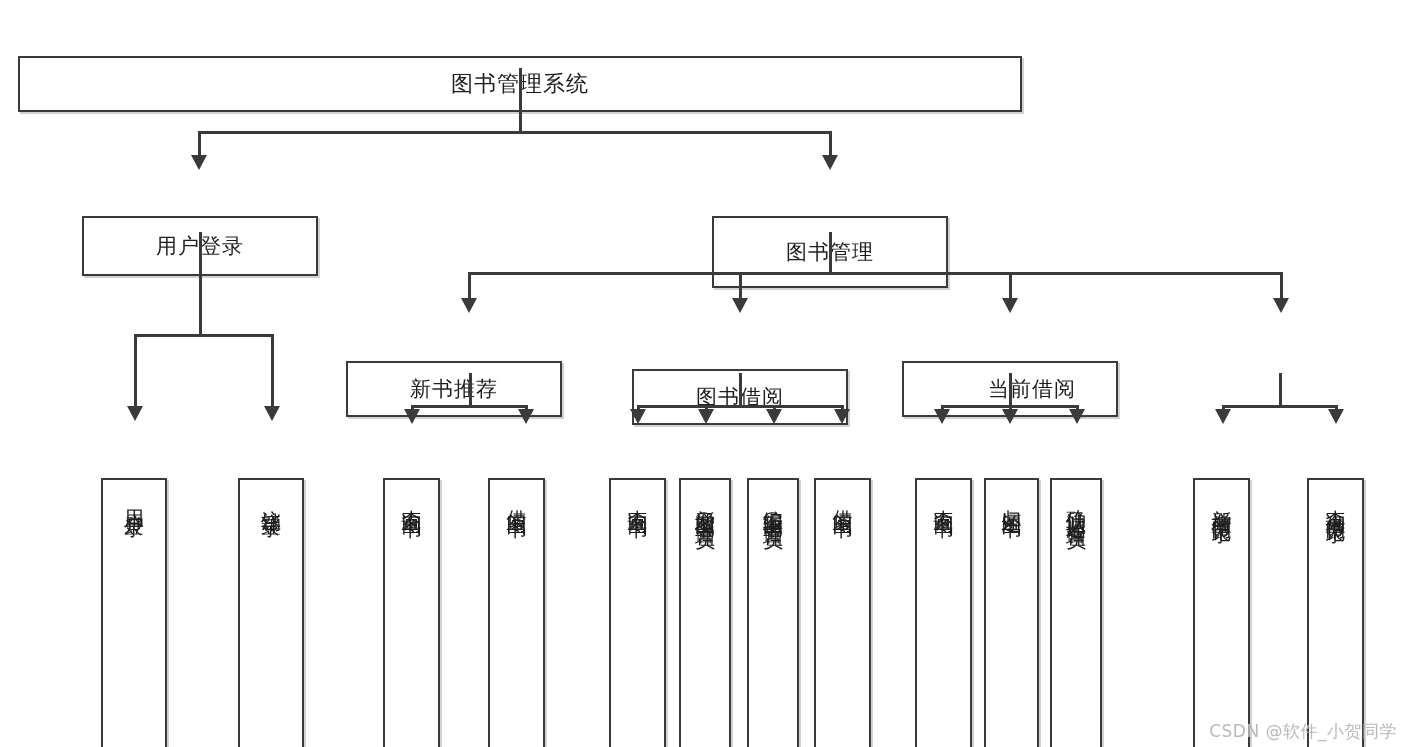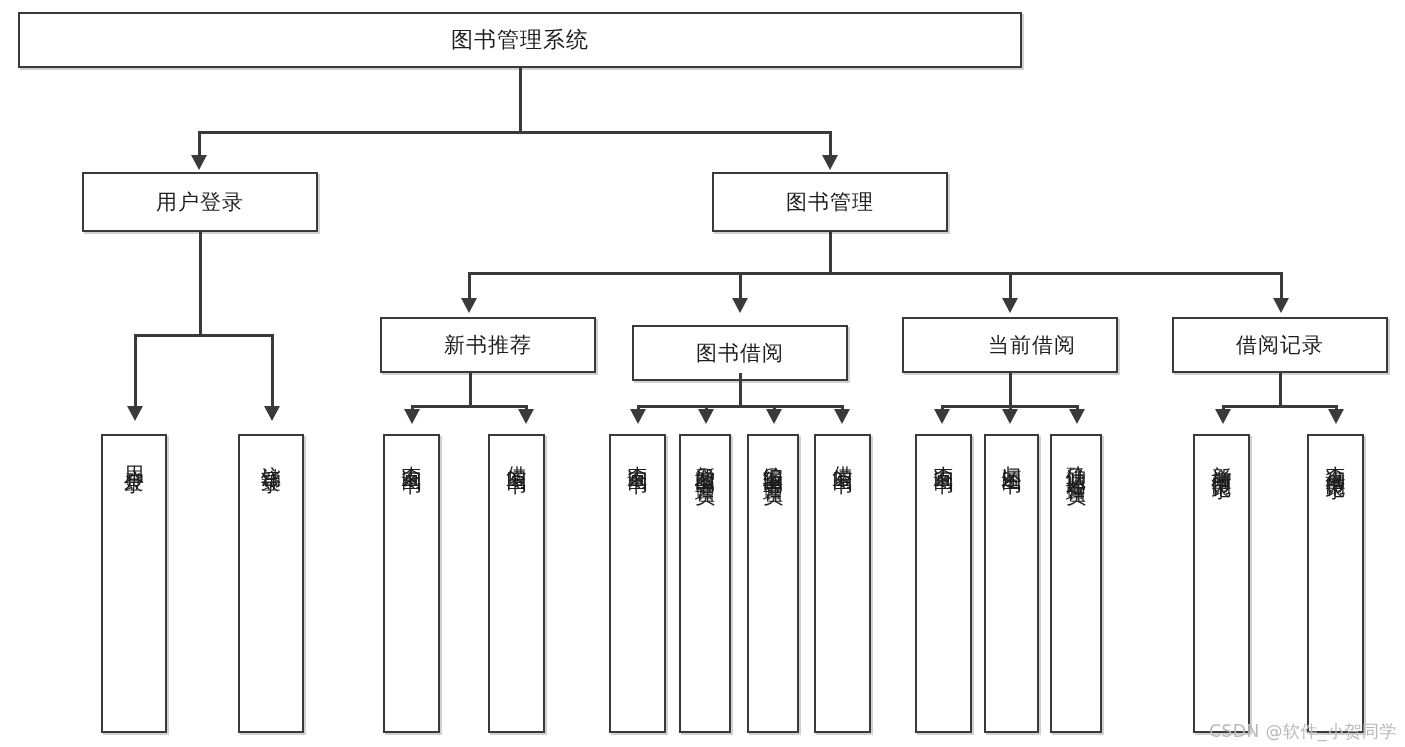--- a/index.html
+++ b/index.html
@@ -19,20 +19,21 @@
   .node{
     position:absolute;
     box-sizing:border-box;
     background:#ffffff;
     border:2.5px solid #3a3a3a;
     box-shadow:2px 2px 0 rgba(0,0,0,0.18);
     display:flex;
     align-items:center;
     justify-content:center;
     text-align:center;
+    margin-top:44px;
   }
   .node .label{
     font-size:21px;
     line-height:1.25;
     color:#1d1d1d;
     letter-spacing:1px;
     white-space:nowrap;
   }
   .node.root .label{font-size:22px;}
   
@@ -88,21 +89,21 @@
   <div class="conn vline" style="left:198px;top:131px;height:26px;"></div>
   <div class="arrow" style="left:191px;top:155px;"></div>
 
   <div class="conn vline" style="left:829px;top:131px;height:26px;"></div>
   <div class="arrow" style="left:822px;top:155px;"></div>
 
   <div class="node" style="left:82px;top:172px;width:236px;height:60px;">
     <span class="label">用户登录</span>
   </div>
 
-  <div class="node" style="left:712px;top:172px;width:236px;height:60px;">
+  <div class="node" style="left:712px;top:172px;width:236px;height:72px;">
     <span class="label">图书管理</span>
   </div>
 
   <div class="conn vline" style="left:199px;top:232px;height:103px;"></div>
   <div class="conn hline" style="left:134px;top:334px;width:139px;"></div>
   <div class="conn vline" style="left:134px;top:334px;height:74px;"></div>
   <div class="arrow" style="left:127px;top:406px;"></div>
   <div class="conn vline" style="left:271px;top:334px;height:74px;"></div>
   <div class="arrow" style="left:264px;top:406px;"></div>
 
@@ -110,31 +111,28 @@
   <div class="conn hline" style="left:468px;top:272px;width:814px;"></div>
   <div class="conn vline" style="left:468px;top:272px;height:28px;"></div>
   <div class="arrow" style="left:461px;top:298px;"></div>
   <div class="conn vline" style="left:739px;top:272px;height:28px;"></div>
   <div class="arrow" style="left:732px;top:298px;"></div>
   <div class="conn vline" style="left:1009px;top:272px;height:28px;"></div>
   <div class="arrow" style="left:1002px;top:298px;"></div>
   <div class="conn vline" style="left:1280px;top:272px;height:28px;"></div>
   <div class="arrow" style="left:1273px;top:298px;"></div>
 
-  <div class="node" style="left:380px;top:317px;width:216px;height:56px;">
+  <div class="node" style="left:346px;top:317px;width:216px;height:56px;">
     <span class="label">新书推荐</span>
   </div>
   <div class="node" style="left:632px;top:325px;width:216px;height:56px;">
     <span class="label">图书借阅</span>
   </div>
   <div class="node" style="left:902px;top:317px;width:216px;height:56px;padding-left:44px;">
     <span class="label">当前借阅</span>
-  </div>
-  <div class="node" style="left:1172px;top:317px;width:216px;height:56px;">
-    <span class="label">借阅记录</span>
   </div>
 
   <div class="conn vline" style="left:469px;top:373px;height:34px;"></div>
   <div class="conn hline" style="left:411px;top:405px;width:116px;"></div>
   <div class="conn vline" style="left:411px;top:405px;height:6px;"></div>
   <div class="arrow" style="left:404px;top:409px;"></div>
   <div class="conn vline" style="left:525px;top:405px;height:6px;"></div>
   <div class="arrow" style="left:518px;top:409px;"></div>
 
   <div class="conn vline" style="left:739px;top:373px;height:34px;"></div>

